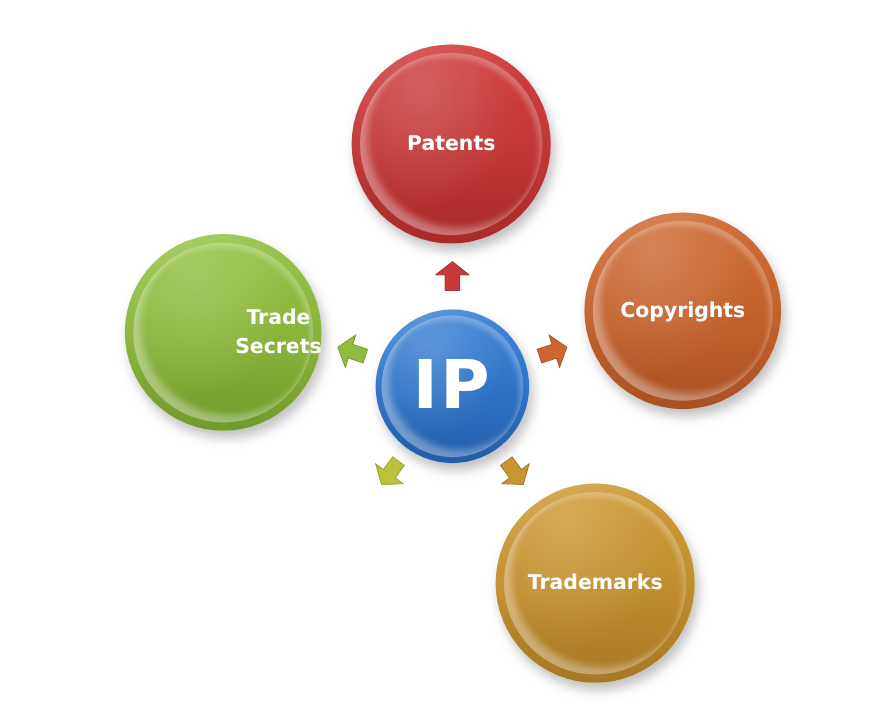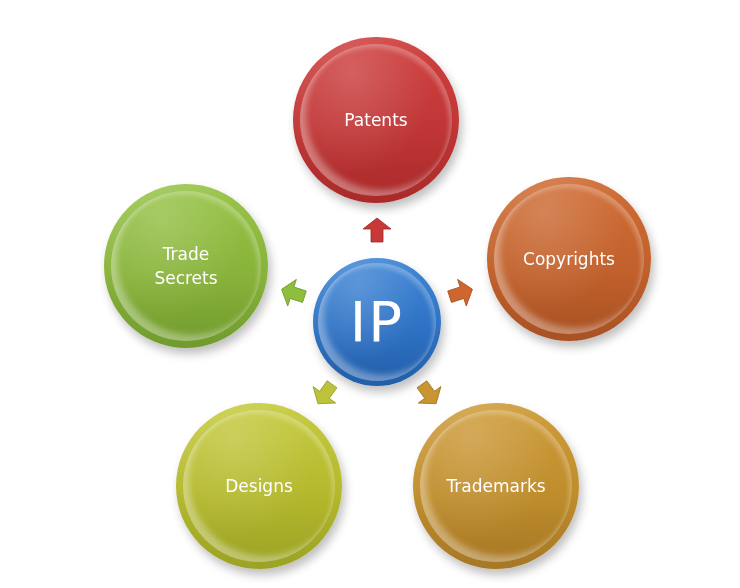--- a/index.html
+++ b/index.html
@@ -18,21 +18,21 @@
     border-radius: 50%;
     box-shadow: inset 6px -6px 6px rgba(255,255,255,0.35), inset -3px 4px 4px rgba(255,255,255,0.25);
     pointer-events: none;
   }
   .node::after {
     content: ""; position: absolute; inset: 0; border-radius: 50%;
     background: radial-gradient(ellipse at 35% 22%, rgba(255,255,255,0.18), rgba(255,255,255,0) 55%);
     pointer-events: none;
   }
   .label {
-    color: #ffffff; font-weight: normal; font-size: 17px; line-height: 24px;
+    color: #ffffff; font-weight: bold; font-size: 17px; line-height: 24px;
     white-space: pre-line; position: relative; z-index: 2;
   }
   .center-label { font-size: 56px; line-height: 60px; letter-spacing: 2px; }
   .arrow { position: absolute; width: 30px; height: 26px; }
 </style>
 </head>
 <body>
 
 <div class="diagram">
 
@@ -41,25 +41,22 @@
   </div>
 
   <div class="node" style="left:487px; top:177px; width:164px; height:164px; background: linear-gradient(180deg,#d06d36 0%,#c2612b 55%,#a85124 100%);">
     <span class="label">Copyrights</span>
   </div>
 
   <div class="node" style="left:413px; top:403px; width:166px; height:166px; background: linear-gradient(180deg,#cf9c3a 0%,#bf8d2c 55%,#a67725 100%);">
     <span class="label">Trademarks</span>
   </div>
 
-  <div class="node" style="left:176px; top:403px; width:166px; height:166px; background: linear-gradient(180deg,#c6cb40 0%,#b3b82c 55%,#9ba225 100%);">
-    <span class="label">Designs</span>
-  </div>
 
-  <div class="node" style="left:104px; top:184px; width:164px; height:164px; background: linear-gradient(180deg,#98c448 0%,#88b33a 55%,#719a2e 100%);">
+  <div class="node" style="left:104px; top:195px; width:164px; height:164px; background: linear-gradient(180deg,#98c448 0%,#88b33a 55%,#719a2e 100%); justify-content: flex-end;">
     <span class="label">Trade
 Secrets</span>
   </div>
 
   <div class="node" style="left:313px; top:258px; width:128px; height:128px; background: linear-gradient(180deg,#3f86d6 0%,#2e72c4 55%,#225ea8 100%);">
     <span class="label center-label">IP</span>
   </div>
 
   <svg class="arrow" viewBox="0 0 30 26" style="left:362px; top:217px;">
     <polygon points="15,1 29,12 21,12 21,25 9,25 9,12 1,12" fill="#c93838" stroke="#a02828" stroke-width="0.8"></polygon>

